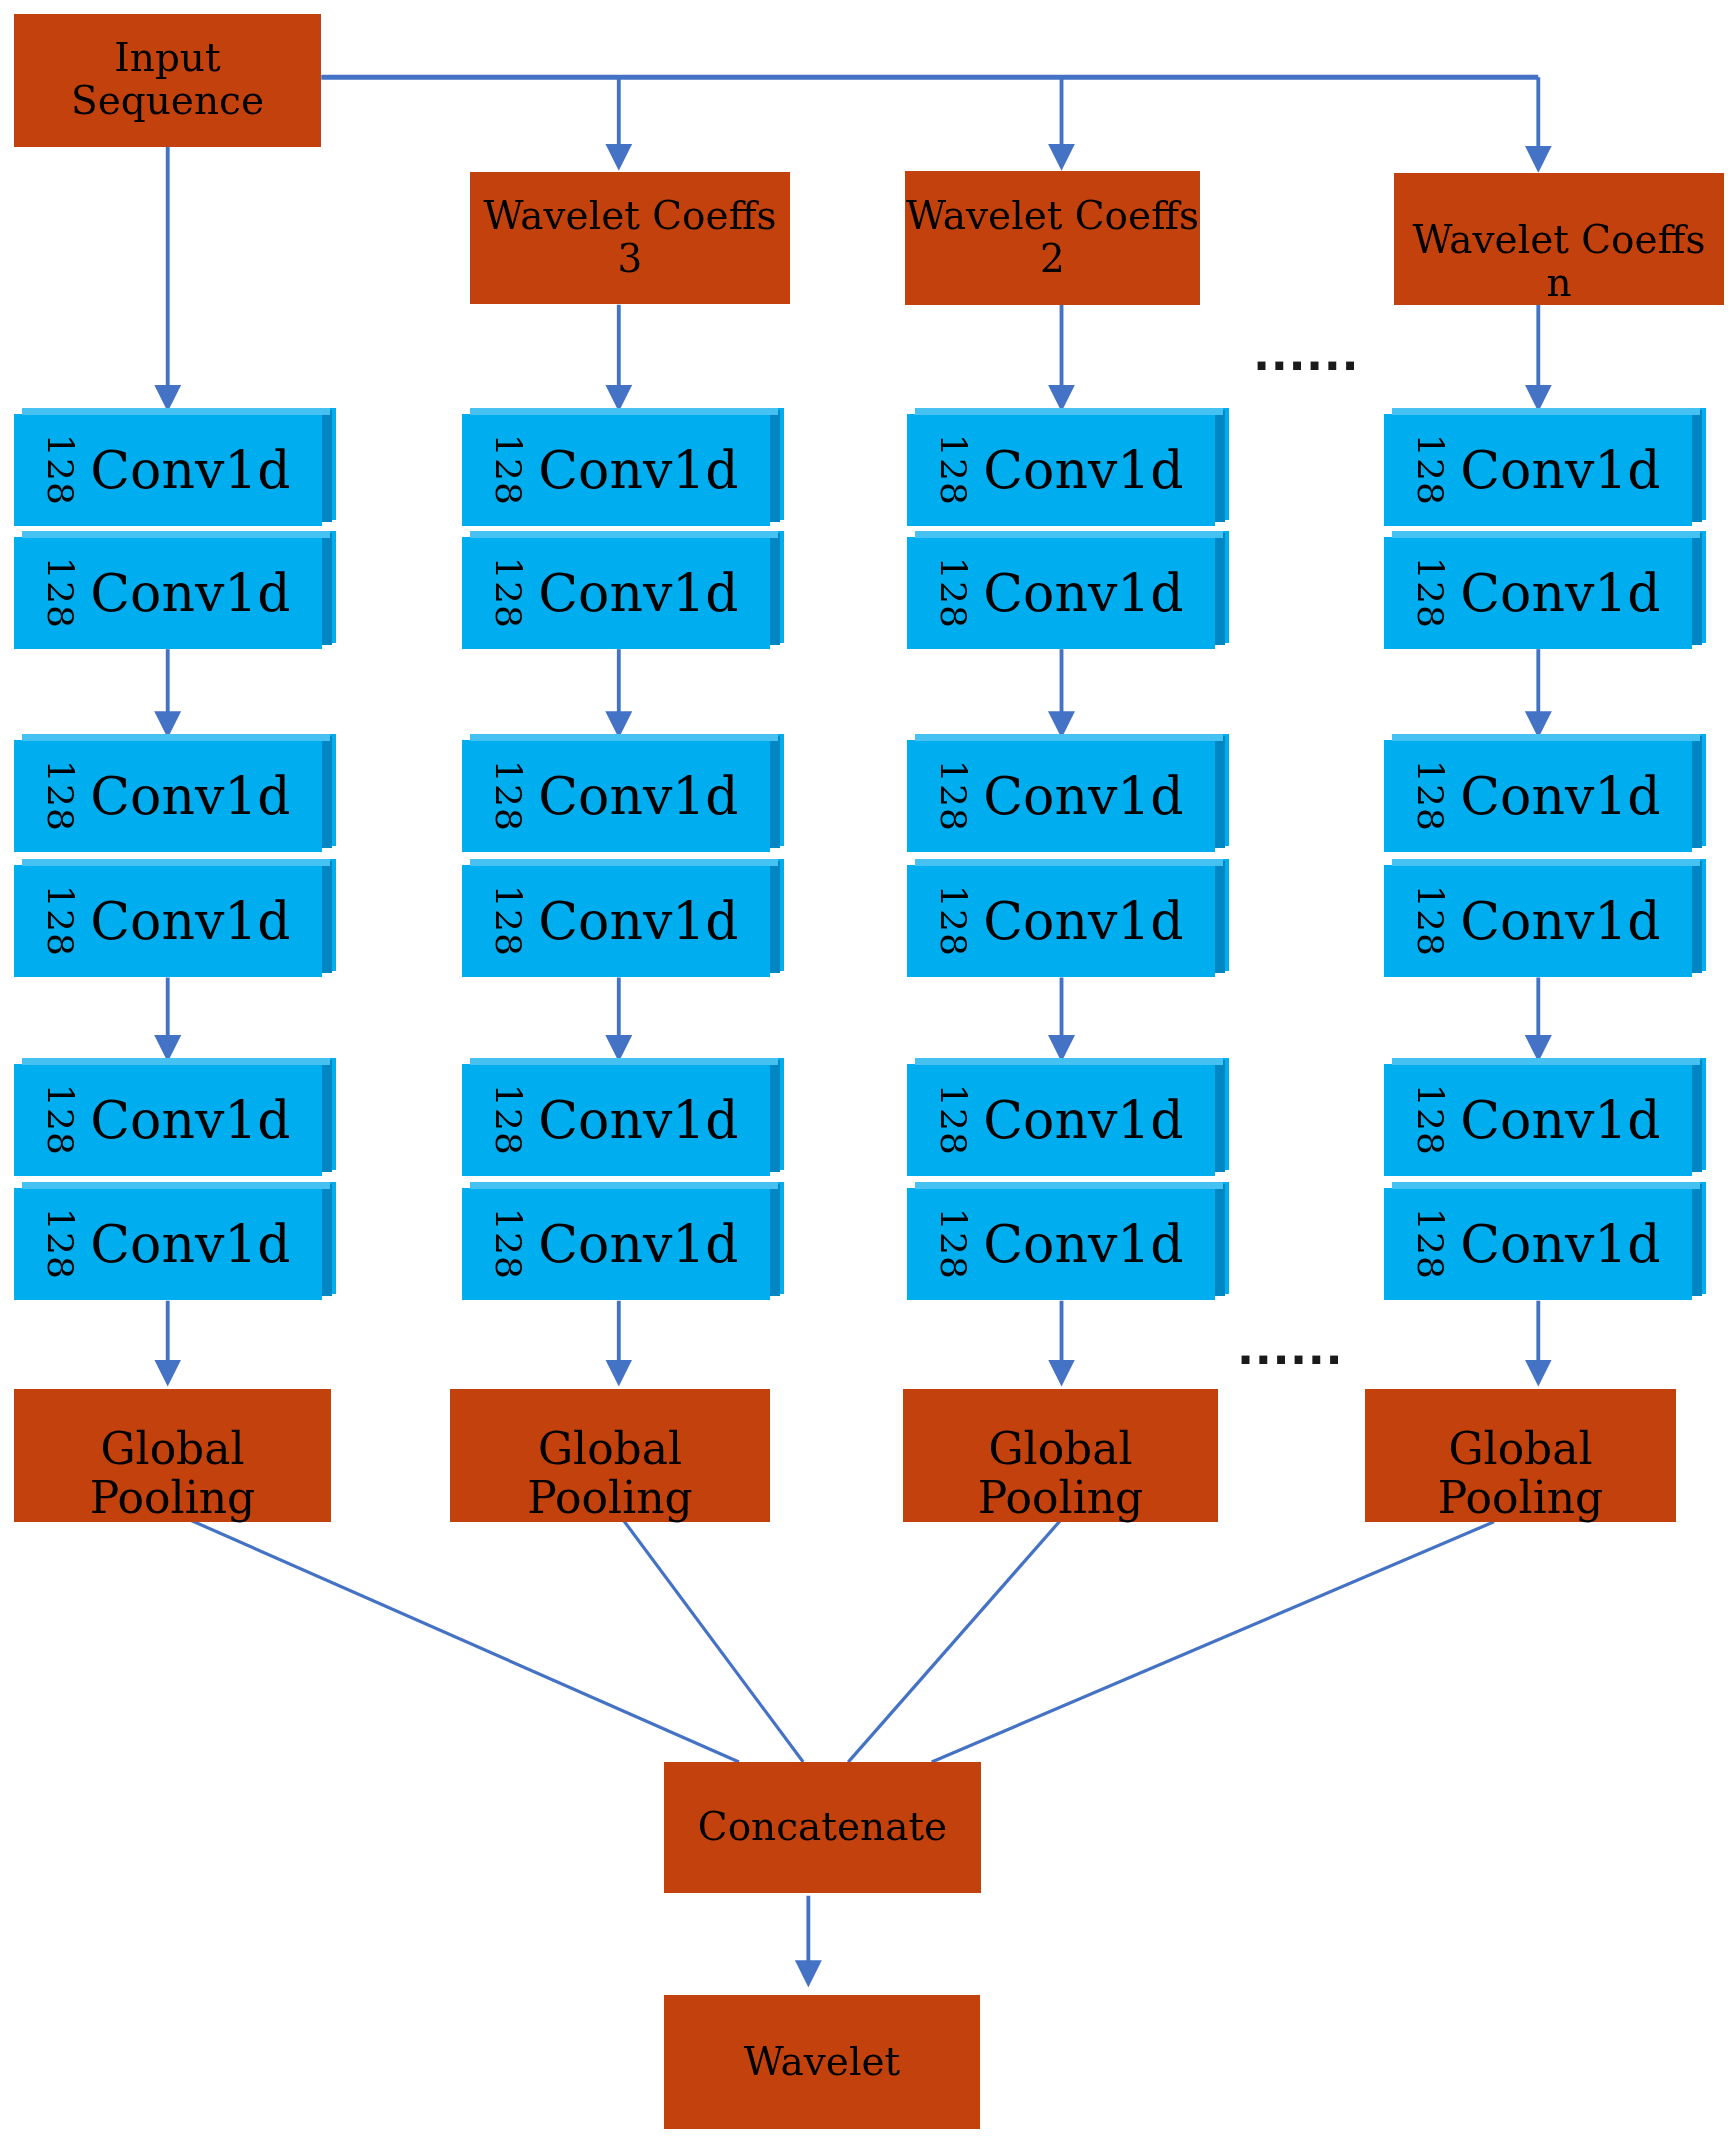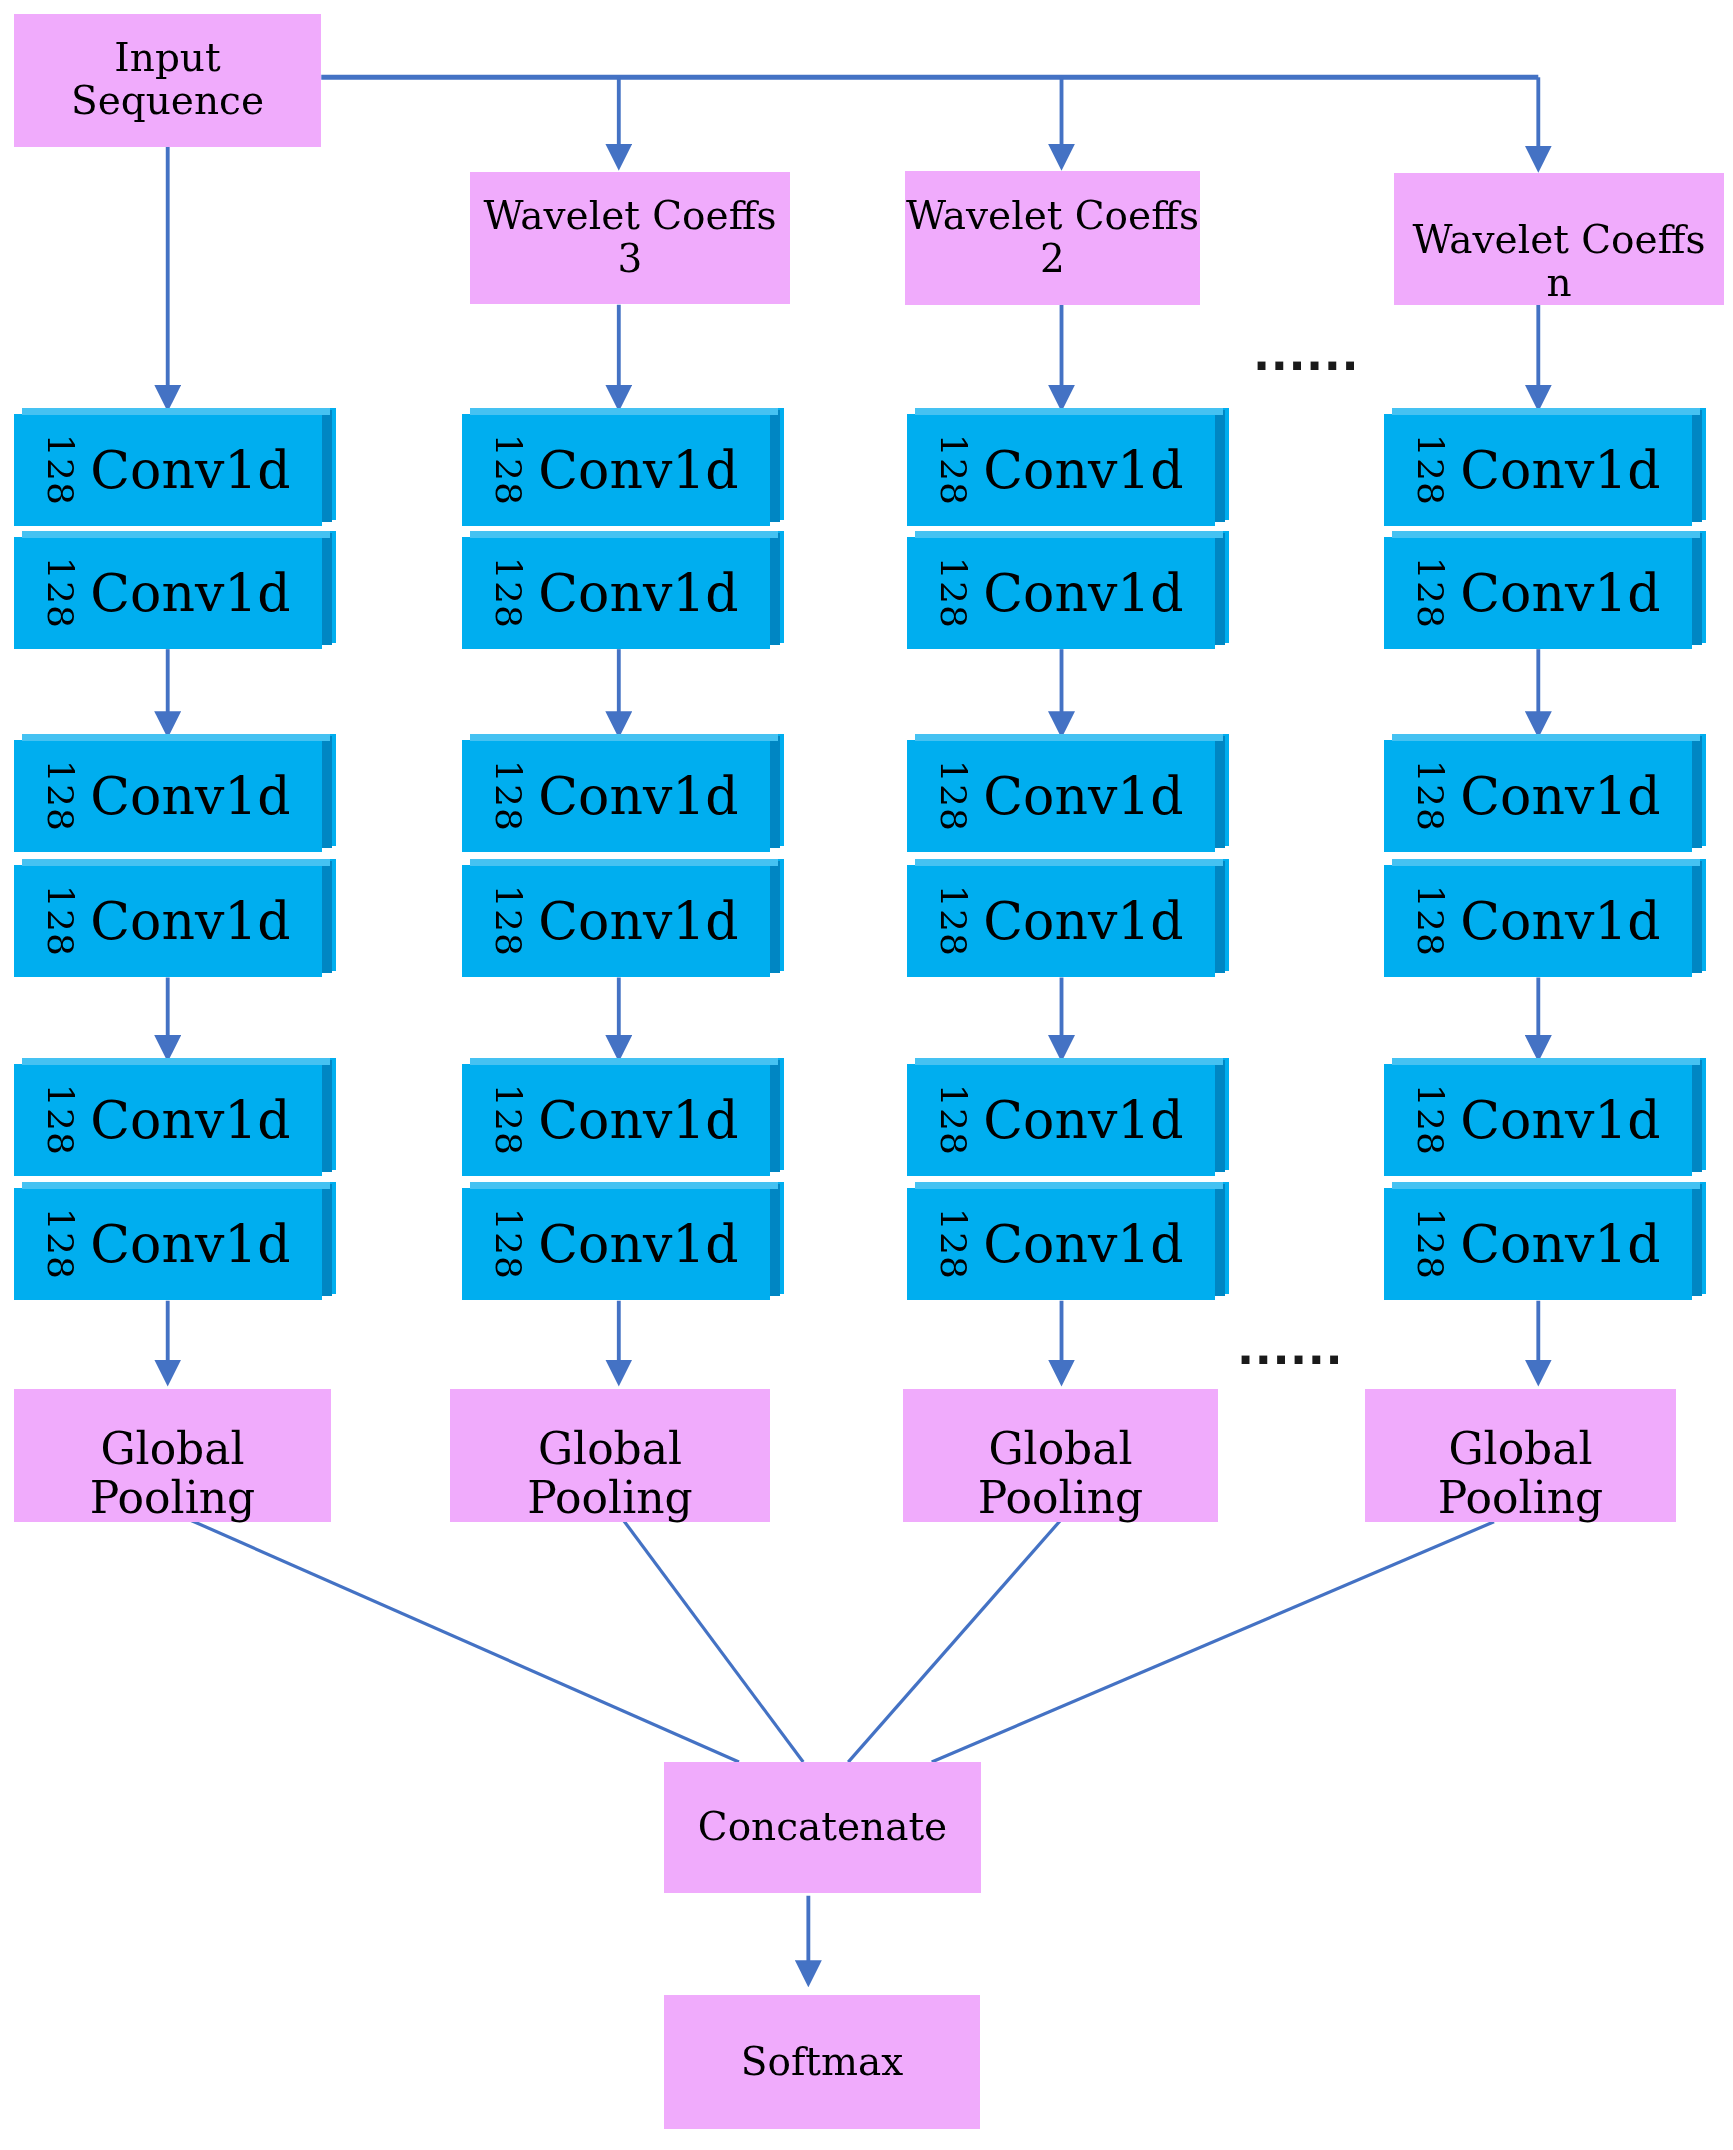--- a/index.html
+++ b/index.html
@@ -6,21 +6,21 @@
   body{
     width:1733px;height:2151px;position:relative;background:#ffffff;
     font-family:"DejaVu Serif","Liberation Serif",serif;color:#000;
     overflow:hidden;
   }
   #connectors{position:absolute;left:0;top:0;z-index:0;}
   .ln{stroke:#4472C4;stroke-width:6;fill:none;}
   .ln.thick{stroke-width:8;}
   .ln.thin{stroke-width:5;}
   .box{
-    position:absolute;background:#f0abfc;z-index:2;
+    position:absolute;background:#c2410c;z-index:2;
     display:flex;align-items:center;justify-content:center;
     font-size:39px;line-height:1.1;text-align:center;
   }
   .bar{position:absolute;height:112px;background:#00AEEF;z-index:2;}
   .bar i{display:block;position:absolute;}
   .f-back{left:14px;top:-6.4px;width:100%;height:100%;background:#00AEEF;}
   .f-side{right:-10.3px;top:-3.9px;width:10.3px;height:100%;background:#0086C3;}
   .f-top{left:7.7px;top:-6.4px;width:100%;height:7.7px;background:#45C2F2;}
   .filters{
     position:absolute;left:10.3px;top:50%;
@@ -282,15 +282,15 @@
   <span>Global Pooling</span>
 </div>
 
 <div class="dots" style="left:1253px;top:332px;">......</div>
 <div class="dots" style="left:1237px;top:1326px;">......</div>
 
 <div class="box" style="left:664px;top:1762px;width:317px;height:131px;">
   <span>Concatenate</span>
 </div>
 <div class="box" style="left:664px;top:1995px;width:316px;height:134px;">
-  <span>Softmax</span>
+  <span>Wavelet</span>
 </div>
 
 
 </body></html>

